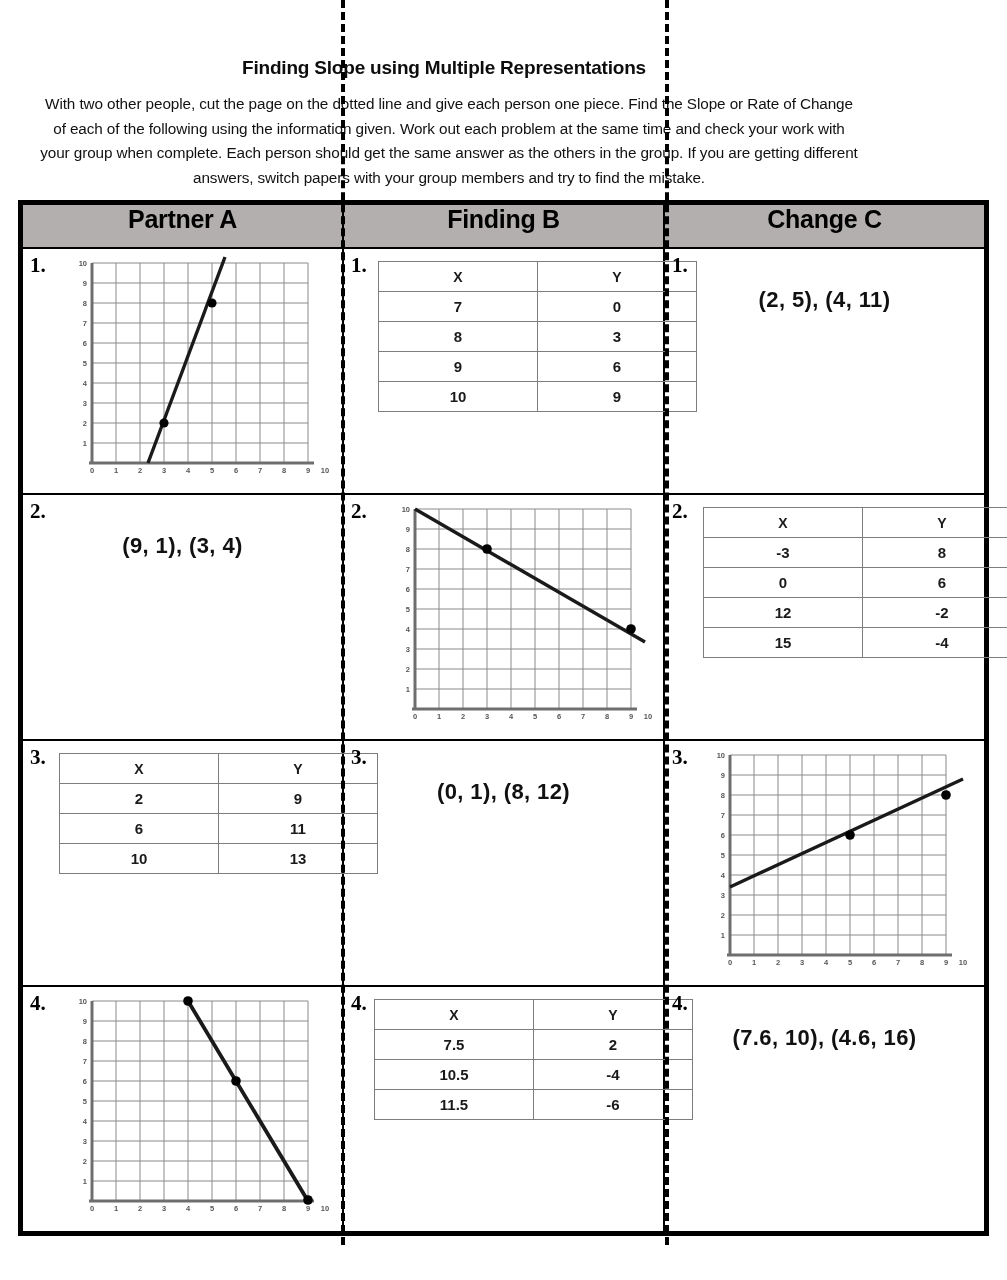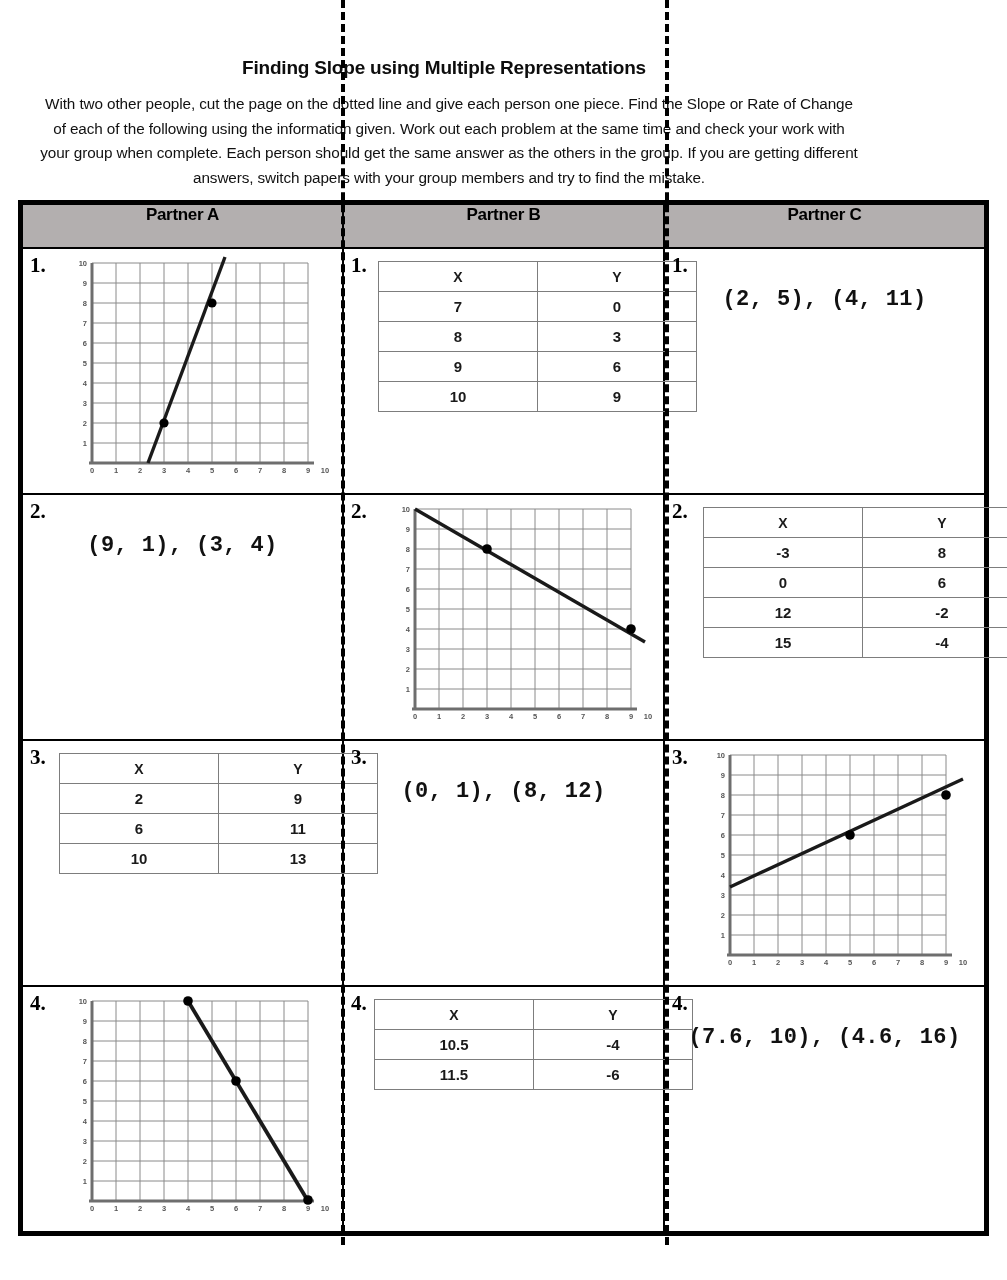--- a/index.html
+++ b/index.html
@@ -57,21 +57,21 @@
     table-layout: fixed;
   }
   .sheet th, .sheet td {
     border: 2.5px solid #000;
     padding: 0;
     vertical-align: top;
   }
   .sheet th {
     background: #b3afaf;
     height: 42px;
-    font-size: 17px;
+    font-size: 25px;
     font-weight: bold;
     text-align: center;
     letter-spacing: -0.3px;
     color: #000;
   }
   .cell {
     position: relative;
     height: 244px;
     box-sizing: border-box;
   }
@@ -85,21 +85,21 @@
     color: #000;
   }
 
   
   .pairs {
     position: absolute;
     left: 0;
     right: 0;
     top: 38px;
     text-align: center;
-    font-family: Liberation Mono, monospace;
+    font-family: Liberation Sans, sans-serif;
     font-weight: bold;
     font-size: 22px;
     color: #111;
     letter-spacing: 0.4px;
   }
 
   
   .vtable {
     position: absolute;
     top: 12px;
@@ -146,22 +146,22 @@
 <div id="page">
 
   <h1 class="title">Finding Slope using Multiple Representations</h1>
   <p class="instructions">With two other people, cut the page on the dotted line and give each person one piece.  Find the Slope or Rate of Change of each of the following using the information given. Work out each problem at the same time and check your work with your group when complete.  Each person should get the same answer as the others in the group.  If you are getting different answers, switch papers with your group members and try to find the mistake.</p>
 
   <div class="sheet">
     <table>
       <thead>
         <tr>
           <th>Partner A</th>
-          <th>Partner B</th>
-          <th>Partner C</th>
+          <th>Finding B</th>
+          <th>Change C</th>
         </tr>
       </thead>
       <tbody>
 
         <tr>
 
           <td>
             <div class="cell">
               <span class="qnum">1.</span>
               <svg class="graph" style="left:44px;" width="265" height="232" viewBox="0 0 265 232">
@@ -521,20 +521,24 @@
           <td>
             <div class="cell">
               <span class="qnum">4.</span>
               <table class="vtable" style="left:30px;">
                 <tbody>
                     <tr>
                   <td class="hdr">X</td>
                   <td class="hdr">Y</td>
                 </tr>
                 <tr>
+                  <td>7.5</td>
+                  <td>2</td>
+                </tr>
+                <tr>
                   <td>10.5</td>
                   <td>-4</td>
                 </tr>
                 <tr>
                   <td>11.5</td>
                   <td>-6</td>
                 </tr>
               </tbody>
                 </table>
             </div>

